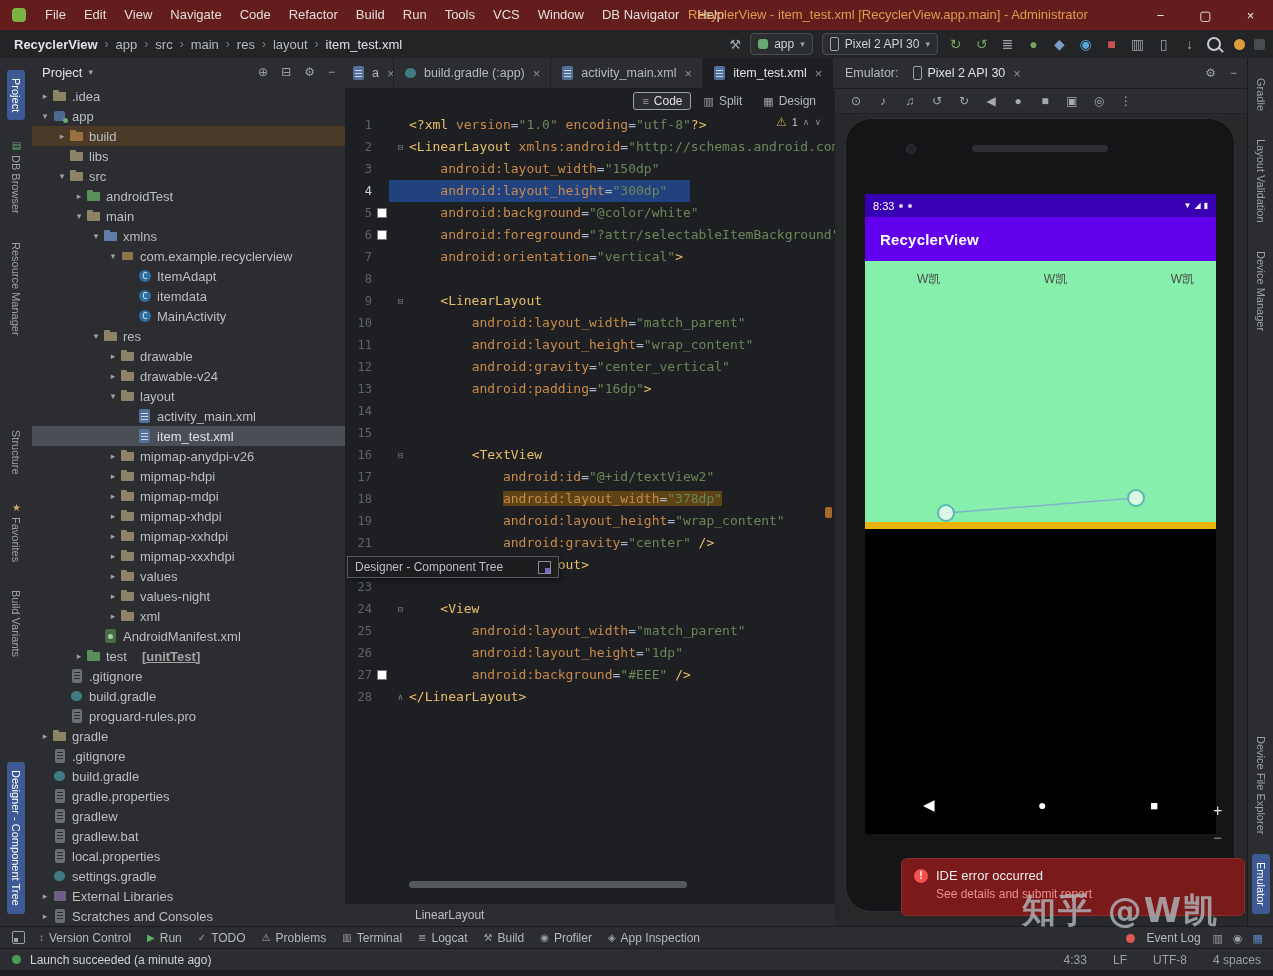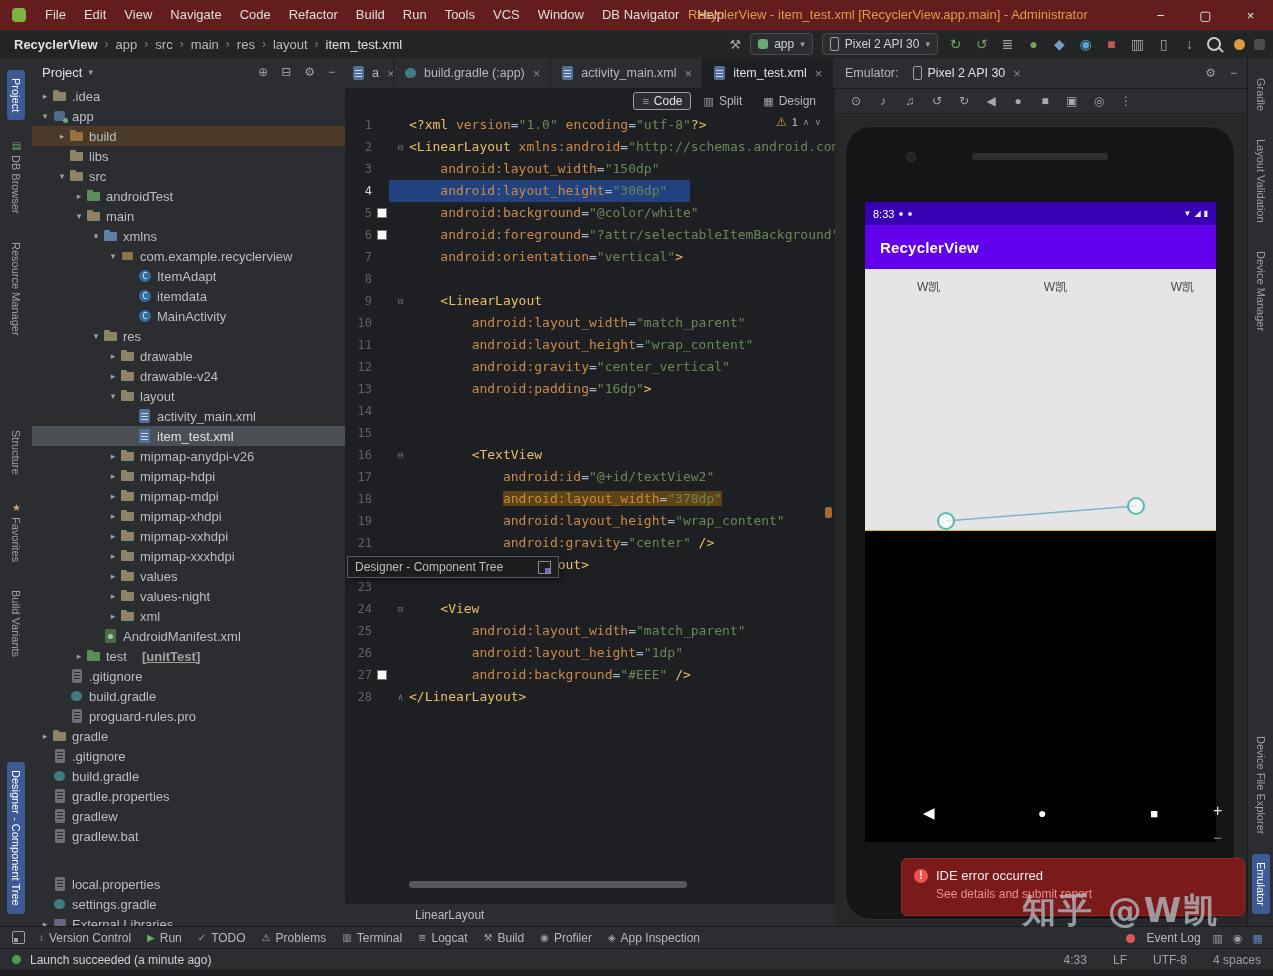--- a/index.html
+++ b/index.html
@@ -124,30 +124,30 @@
 
   
   #emulator-panel{left:835px;top:58px;width:412px;height:868px;background:#26282a;}
   #emu-header{height:30px;display:flex;align-items:center;padding:0 10px;border-bottom:1px solid #1a1b1c;
               font-size:12.5px;color:#b6b9bd;gap:8px;background:#2b2d30;}
   .emu-tab{display:flex;align-items:center;gap:6px;color:#dfe1e5;padding:0 6px;height:100%;}
   #emu-hdr-icons{margin-left:auto;display:flex;gap:14px;color:#9da0a5;font-size:12px;}
   #emu-toolbar{height:24px;display:flex;align-items:center;gap:13px;padding-left:14px;color:#a7abb0;font-size:12px;
                border-bottom:1px solid #202122;background:#2b2d30;}
   .emu-ic{width:14px;text-align:center;}
-  #phone{position:absolute;left:10px;top:68px;width:388px;height:792px;background:#141517;border-radius:26px;border:1px solid #2e3033;}
+  #phone{position:absolute;left:10px;top:60px;width:388px;height:792px;background:#141517;border-radius:26px;border:1px solid #2e3033;}
   #speaker{position:absolute;left:126px;top:26px;width:136px;height:7px;background:#2d2f33;border-radius:4px;}
   #front-cam{position:absolute;left:60px;top:25px;width:8px;height:8px;border-radius:50%;background:#23252b;border:1px solid #33363c;}
   #screen{position:absolute;left:19px;top:75px;width:351px;height:640px;background:#000;overflow:hidden;}
   #p-status{height:23px;background:#3700b3;display:flex;align-items:center;padding:0 8px;color:#fff;font-size:11px;gap:5px;}
   .p-dot{width:4px;height:4px;border-radius:50%;background:#d9d2f2;}
   #p-status-right{margin-left:auto;display:flex;gap:3px;font-size:8px;color:#fff;align-items:center;}
   #p-action{height:44px;background:#6200ee;color:#fff;display:flex;align-items:center;padding-left:15px;
             font-size:15px;font-weight:bold;letter-spacing:.2px;}
-  #p-content{height:261px;background:#e5e5e5;position:relative;border-bottom:1px solid #eab308;}
+  #p-content{height:261px;background:#86efac;position:relative;border-bottom:7px solid #eab308;}
   #phone-items{position:absolute;left:0;right:0;top:10px;display:flex;padding:0 22px 0 52px;justify-content:space-between;
                font-size:12px;color:#4a4a4a;}
   #handles-svg{position:absolute;left:60px;top:222px;}
   #p-nav{position:absolute;left:0;right:0;top:594px;height:34px;display:flex;align-items:center;justify-content:space-between;
          padding:0 58px;color:#fff;}
   #p-nav .nv-back{font-size:15px;} #p-nav .nv-home{font-size:14px;} #p-nav .nv-sq{font-size:13px;}
   #emu-zoom{position:absolute;left:378px;top:744px;display:flex;flex-direction:column;gap:9px;align-items:center;}
   #emu-zoom .zp{color:#e0e2e5;font-size:16px;} #emu-zoom .zm{color:#8a8d92;font-size:15px;}
   #error-card{position:absolute;left:66px;top:800px;width:344px;height:58px;background:#7a1a1a;border:1px solid #8f2a26;
               border-radius:6px;padding:9px 12px;box-sizing:border-box;z-index:30;}
@@ -460,21 +460,21 @@
       <div class="tree-row" style="padding-left: 6px;">
         <span class="tw-chevron"></span>
         <span class="tw-icon genfile"></span>
         <span class="tw-label">gradlew</span>
       </div>
       <div class="tree-row" style="padding-left: 6px;">
         <span class="tw-chevron"></span>
         <span class="tw-icon genfile"></span>
         <span class="tw-label">gradlew.bat</span>
       </div>
-      <div class="tree-row" style="padding-left: 6px; margin-top: 28px;">
+      <div class="tree-row" style="padding-left: 6px;">
         <span class="tw-chevron"></span>
         <span class="tw-icon genfile"></span>
         <span class="tw-label">local.properties</span>
       </div>
       <div class="tree-row" style="padding-left: 6px;">
         <span class="tw-chevron"></span>
         <span class="tw-icon gradlefile"></span>
         <span class="tw-label">settings.gradle</span>
       </div>
       <div class="tree-row" style="padding-left: 6px;">

